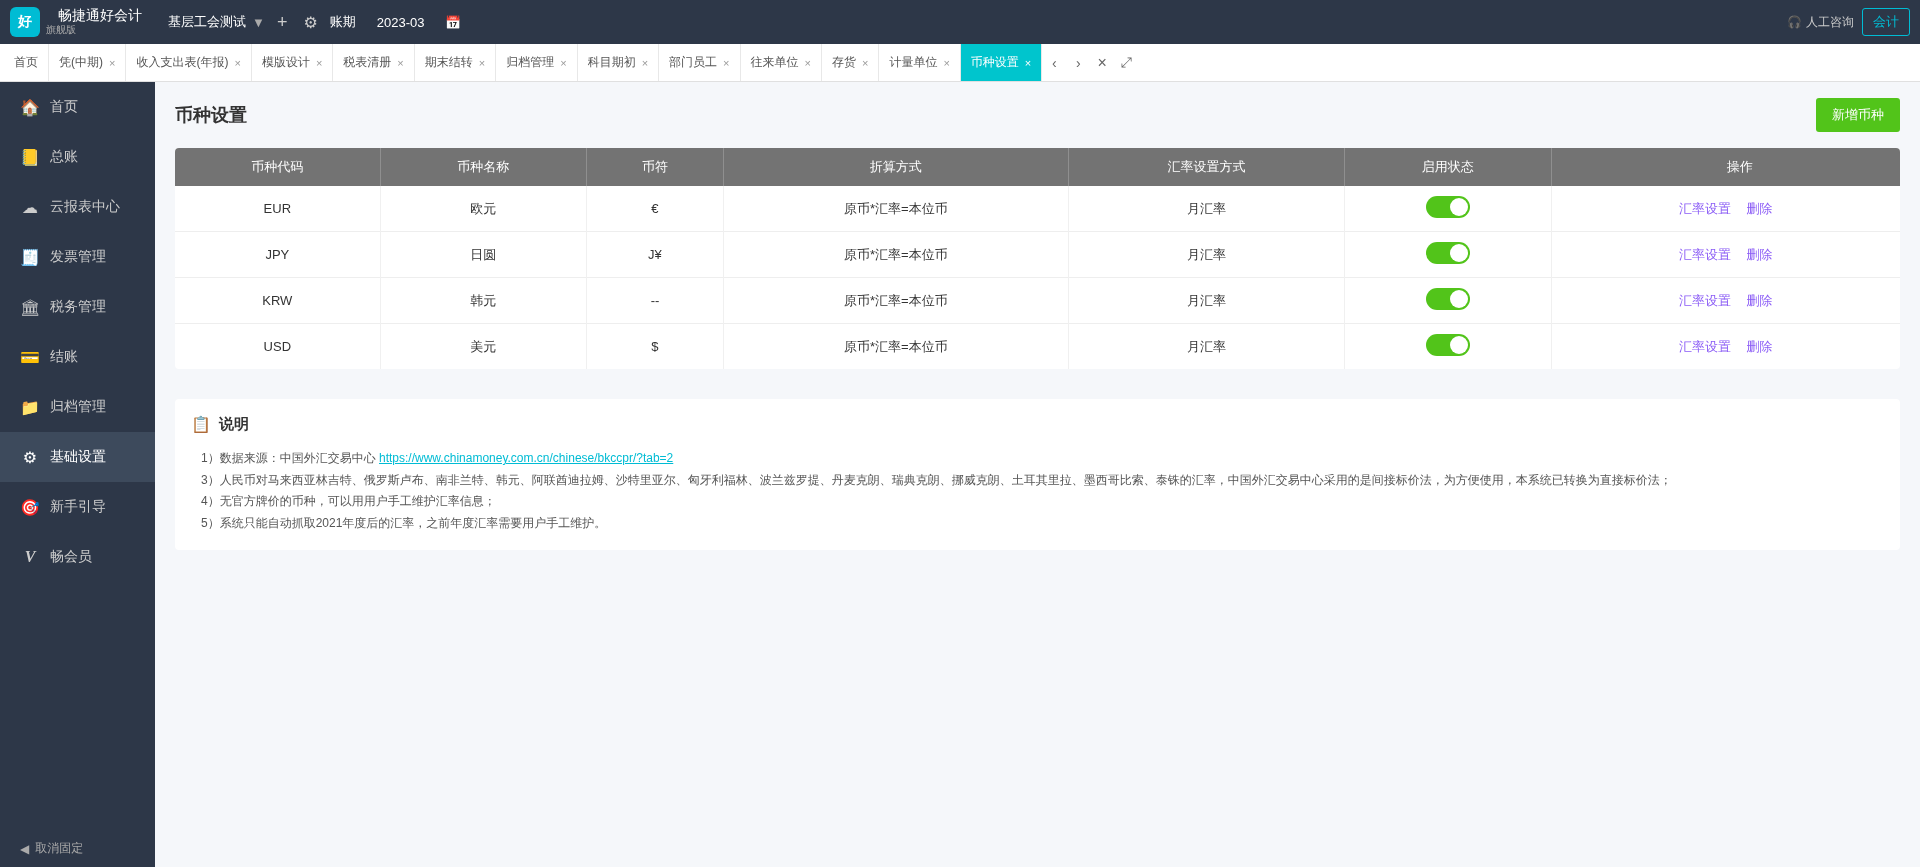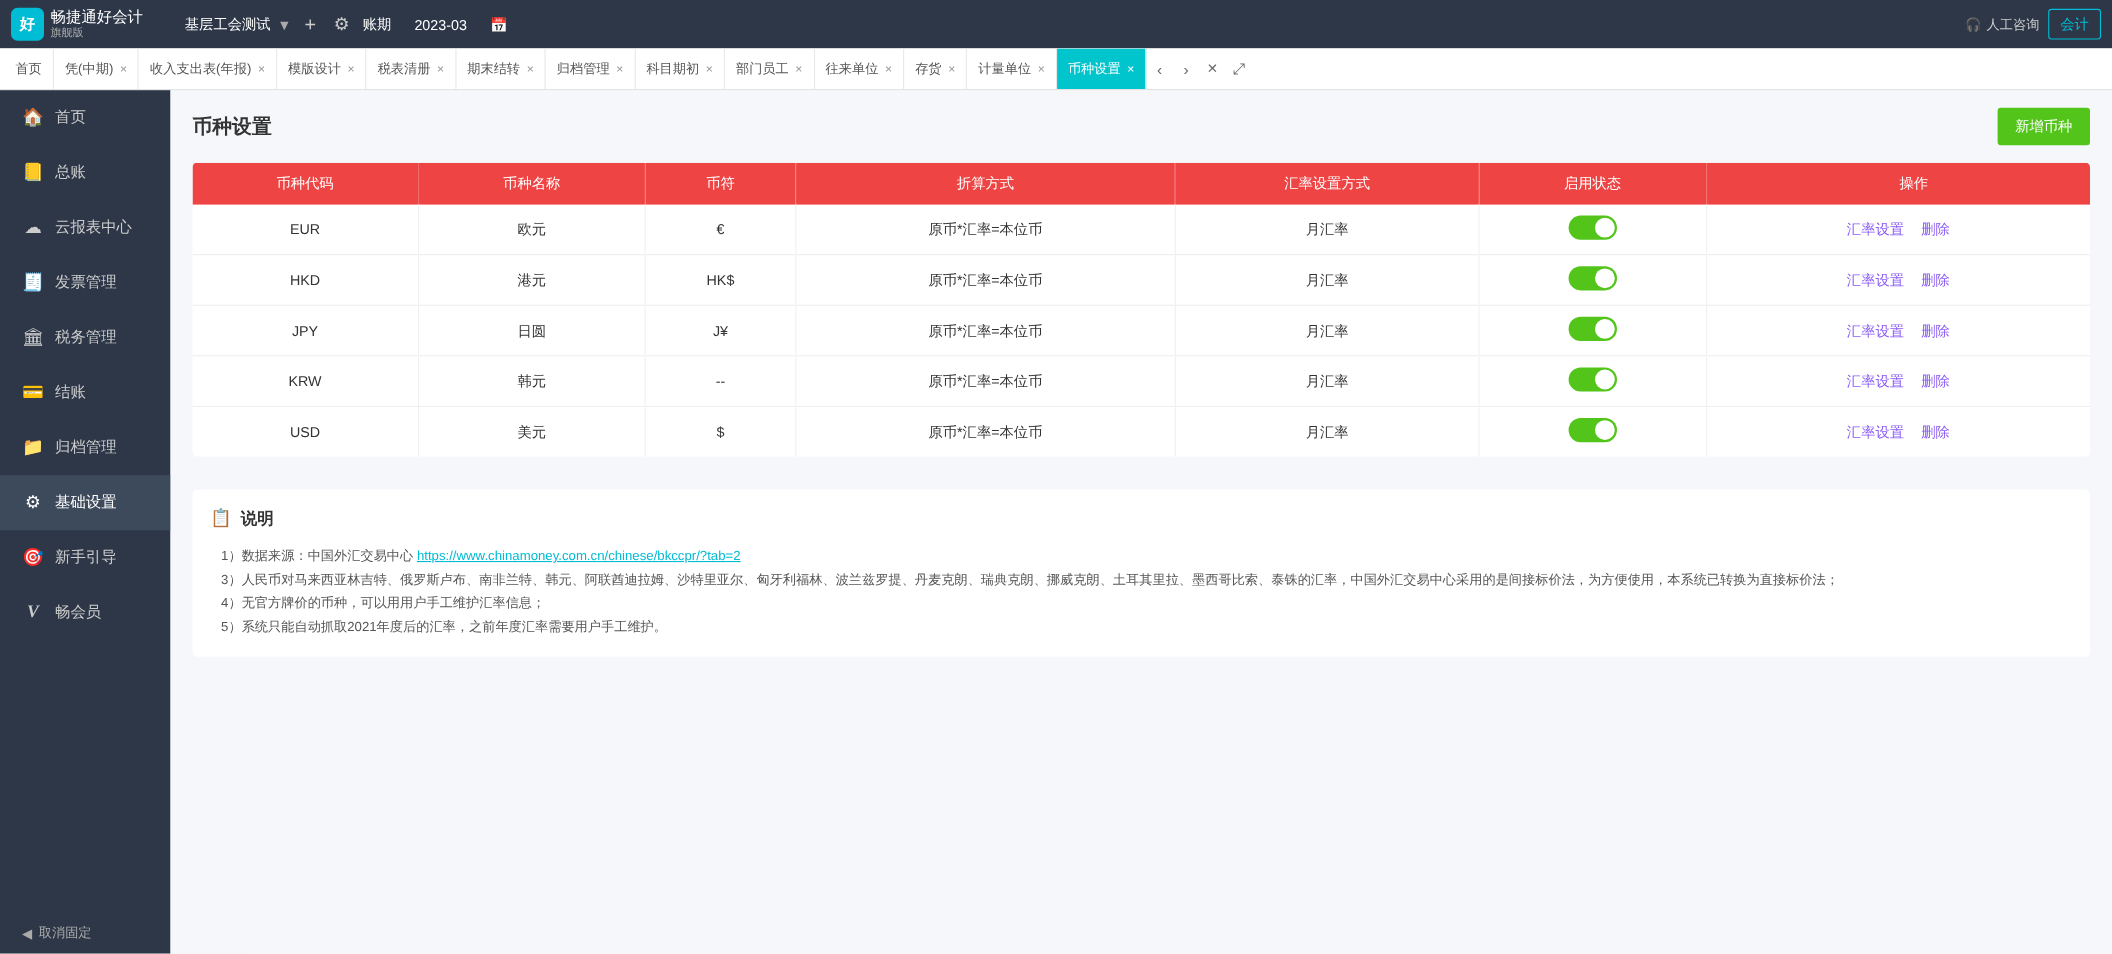--- a/index.html
+++ b/index.html
@@ -22,21 +22,21 @@
       flex-shrink: 0;
     }
     .logo-icon {
       width: 30px;
       height: 30px;
       background: #00bcd4;
       border-radius: 6px;
       display: flex; align-items: center; justify-content: center;
       color: white; font-size: 14px; font-weight: bold;
     }
-    .logo-text { color: white; font-size: 14px; line-height: 1.2; }
+    .logo-text { color: white; font-size: 14px; line-height: 1.2; margin-left: 12px; }
     .logo-sub { color: #aaa; font-size: 10px; }
     .header-company {
       display: flex; align-items: center; gap: 6px;
       color: white; font-size: 13px;
     }
     .header-company span { color: white; }
     .header-period { display: flex; align-items: center; gap: 21px; color: white; font-size: 13px; }
     .header-period .period-val { color: white; }
     .header-period .cal-icon { color: #00bcd4; }
     .header-spacer { flex: 1; }
@@ -174,21 +174,21 @@
     
     .data-table {
       width: 100%;
       border-collapse: collapse;
       background: white;
       border-radius: 4px;
       overflow: hidden;
       margin-bottom: 30px;
     }
     .data-table thead tr {
-      background: #ef4444;
+      background: #737373;
     }
     .data-table thead th {
       color: white;
       padding: 10px 12px;
       font-size: 13px;
       font-weight: normal;
       text-align: center;
       border-right: 1px solid rgba(255,255,255,0.2);
     }
     .data-table thead th:last-child { border-right: none; padding-left: 40px; }
@@ -451,36 +451,20 @@
       <div class="toggle-switch">
         <div class="toggle-knob"></div>
       </div>
     </td>
     <td>
       <span class="action-link">汇率设置</span>
       <span class="action-link">删除</span>
     </td>
   </tr>
           <tr>
-    <td>HKD</td>
-    <td>港元</td>
-    <td>HK$</td>
-    <td>原币*汇率=本位币</td>
-    <td>月汇率</td>
-    <td>
-      <div class="toggle-switch">
-        <div class="toggle-knob"></div>
-      </div>
-    </td>
-    <td>
-      <span class="action-link">汇率设置</span>
-      <span class="action-link">删除</span>
-    </td>
-  </tr>
-          <tr>
     <td>JPY</td>
     <td>日圆</td>
     <td>J¥</td>
     <td>原币*汇率=本位币</td>
     <td>月汇率</td>
     <td>
       <div class="toggle-switch">
         <div class="toggle-knob"></div>
       </div>
     </td>

